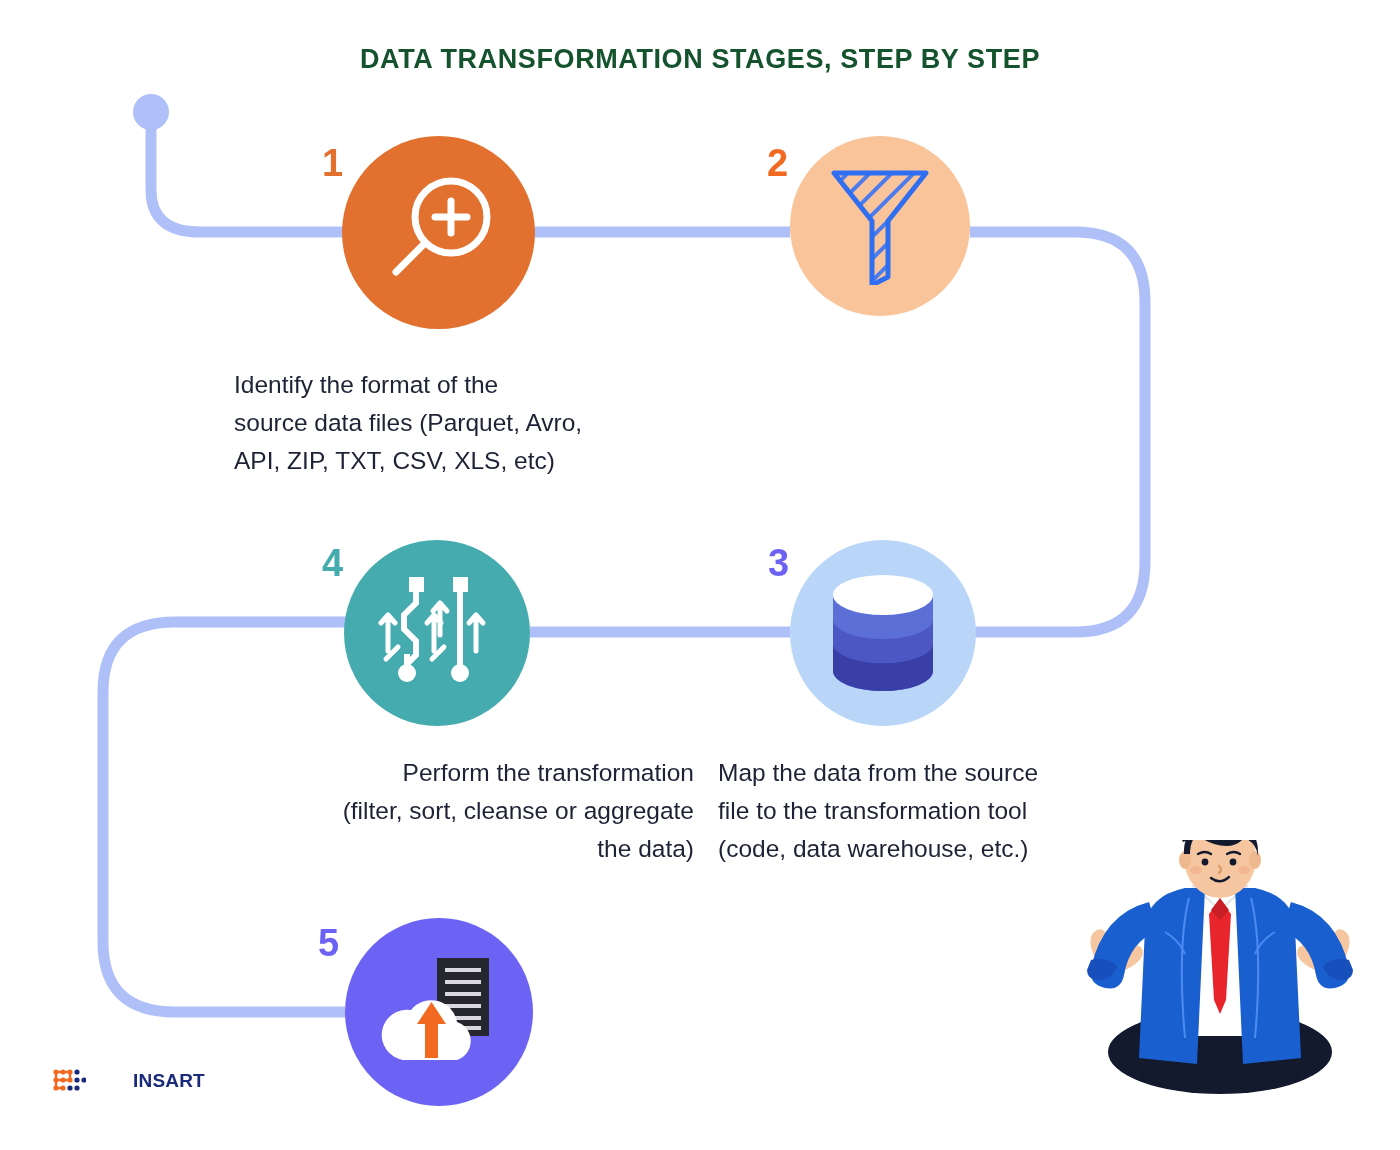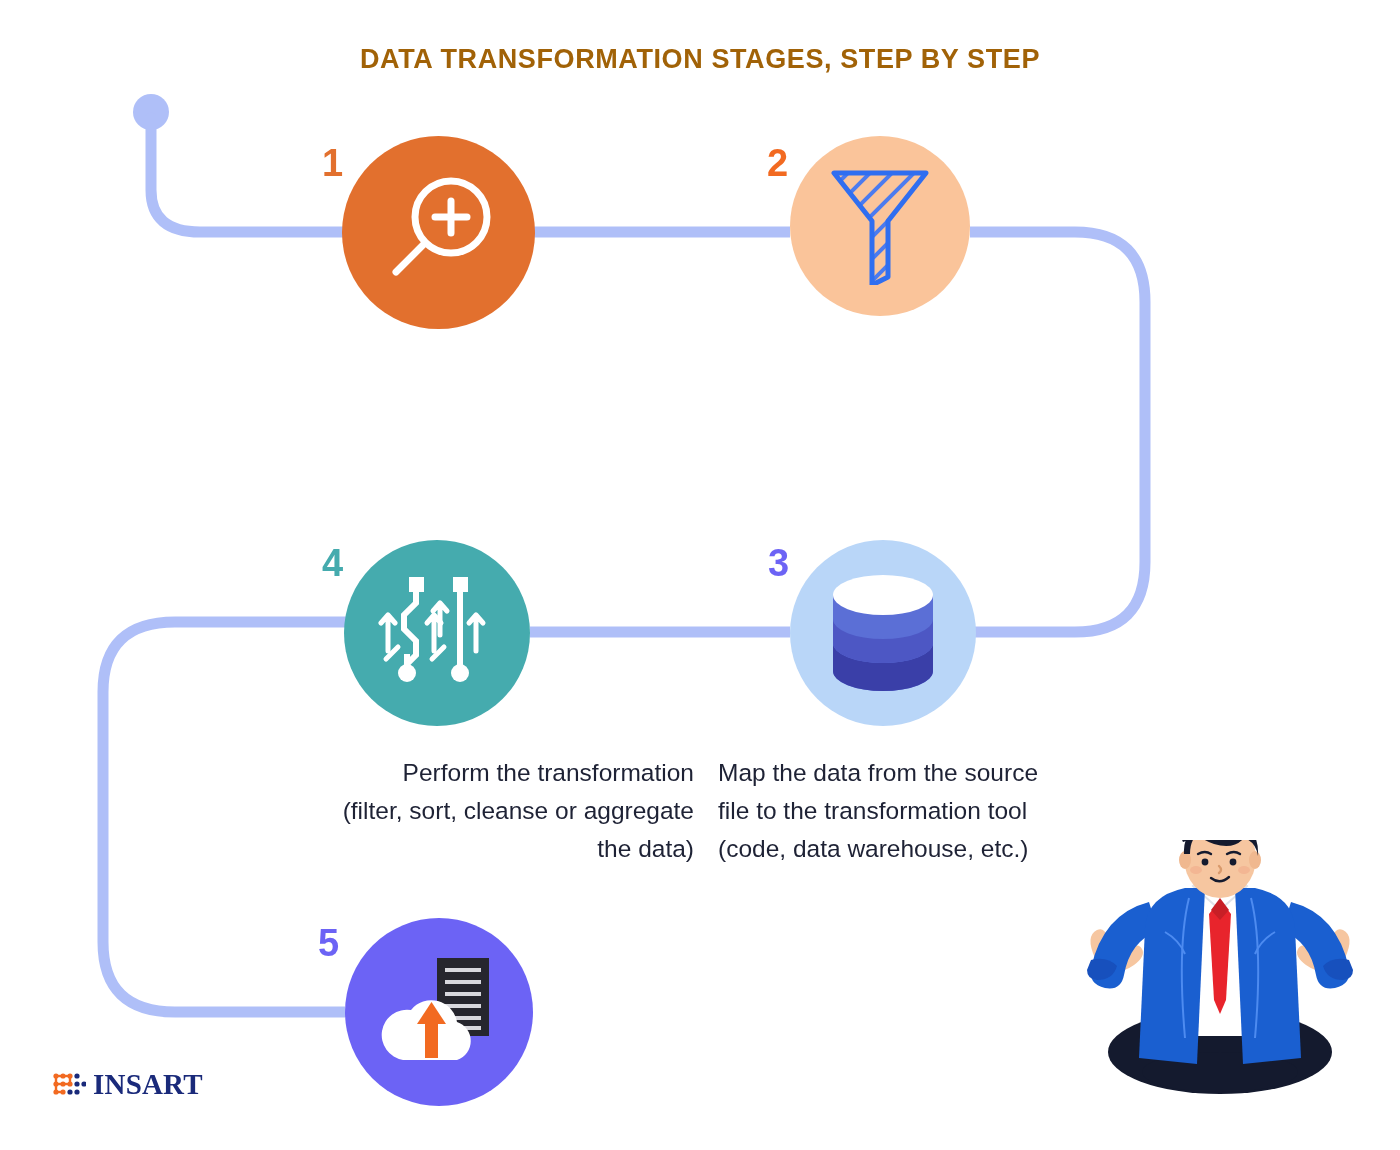--- a/index.html
+++ b/index.html
@@ -21,21 +21,21 @@
   
   .title {
     position: absolute;
     left: 0;
     top: 44px;
     width: 1400px;
     text-align: center;
     font-size: 27px;
     font-weight: 700;
     letter-spacing: 0.6px;
-    color: #a16207;
+    color: #14532d;
     font-family: "Liberation Sans", sans-serif;
   }
 
   
   #connectors {
     position: absolute;
     left: 0;
     top: 0;
     width: 1400px;
     height: 1150px;
@@ -69,25 +69,26 @@
   
   .logo {
     position: absolute;
     left: 52px;
     top: 1068px;
     display: flex;
     align-items: center;
     gap: 7px;
   }
   .logo-word {
-    font-size: 29px;
+    font-size: 19px;
     font-weight: 700;
     letter-spacing: 0.2px;
     color: #1a2a7a;
-    font-family: Liberation Serif, serif;
+    font-family: Liberation Sans, sans-serif;
+    margin-left: 40px;
   }
 </style>
 </head>
 <body>
 
 <div id="canvas">
 
   <div class="title">DATA TRANSFORMATION STAGES, STEP BY STEP</div>
 
   <svg id="connectors" viewBox="0 0 1400 1150" xmlns="http://www.w3.org/2000/svg">
@@ -109,20 +110,23 @@
 
   <div class="step-circle" style="left:342px; top:136px; width:193px; height:193px; background:#e2702e;">
     <svg width="125" height="125" viewBox="0 0 125 125" style="margin-left:6px; margin-top:0px;">
       <circle cx="72" cy="47" r="36" fill="none" stroke="#ffffff" stroke-width="7"></circle>
       <line x1="72" y1="31" x2="72" y2="63" stroke="#ffffff" stroke-width="7" stroke-linecap="round"></line>
       <line x1="56" y1="47" x2="88" y2="47" stroke="#ffffff" stroke-width="7" stroke-linecap="round"></line>
       <line x1="46" y1="73" x2="17" y2="102" stroke="#ffffff" stroke-width="7" stroke-linecap="round"></line>
     </svg>
   </div>
 
+  <div class="step-text" style="left:234px; top:366px; width:450px;">Identify the format of the
+source data files (Parquet, Avro,
+API, ZIP, TXT, CSV, XLS, etc)</div>
 
   <div class="step-number" style="left:767px; top:144px; color:#f26a21;">2</div>
 
   <div class="step-circle" style="left:790px; top:136px; width:180px; height:180px; background:#fac49a;">
     <svg width="104" height="118" viewBox="0 0 104 118">
       <defs>
         <clipPath id="funnelClip">
           <path d="M6,6 L98,6 L60,54 L60,110 L44,118 L44,54 Z"></path>
         </clipPath>
       </defs>

